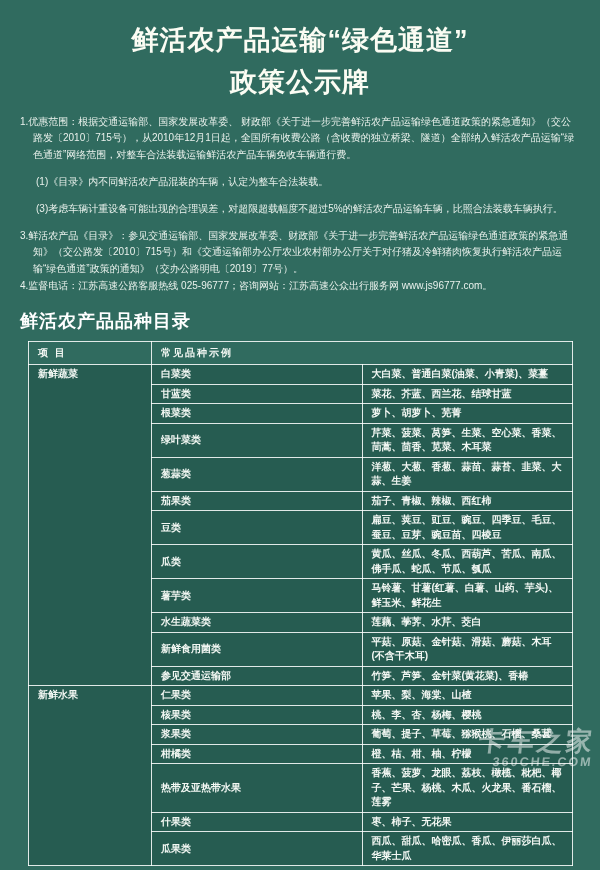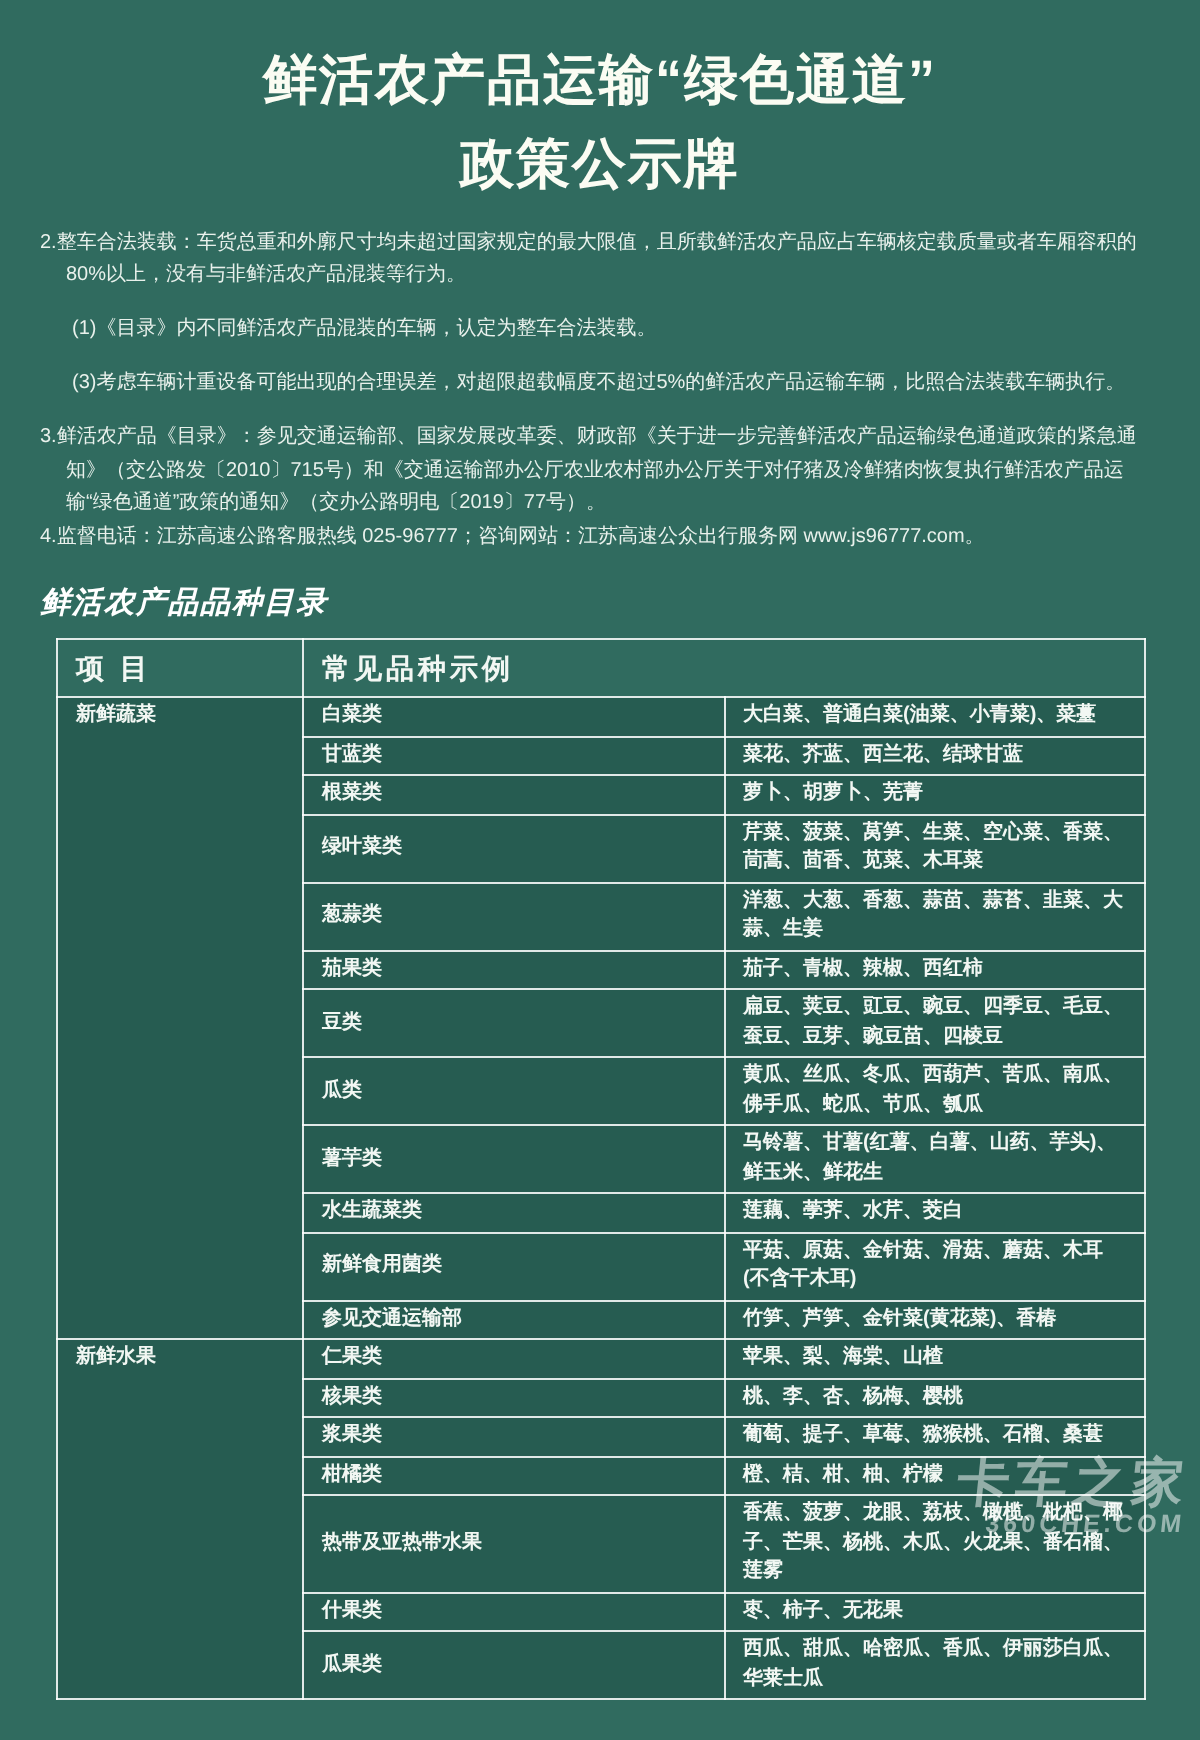--- a/index.html
+++ b/index.html
@@ -12,37 +12,37 @@
   .page{position:relative;width:600px;height:778px;box-sizing:border-box;padding:18px 20px 0;}
   .title{
     text-align:center;color:#fbfcf3;font-weight:bold;
     font-size:27px;line-height:1.55;letter-spacing:1px;
     margin:2px 0 10px;
   }
   .notes{color:#e9f1ec;font-size:10px;line-height:1.68;}
   .note{padding-left:13px;text-indent:-13px;margin:0;}
   .note-sub{padding-left:20px;text-indent:-14px;margin:10px;}
   .catalog-heading{
-    color:#ffffff;font-weight:bold;font-size:15px;
-    margin:14px 0 8px;letter-spacing:1px;font-style:italic;
+    color:#ffffff;font-weight:bold;font-size:18px;
+    margin:14px 0 8px;letter-spacing:1px;
   }
   table.catalog{
     border-collapse:collapse;
     width:545px;margin:0 auto 0 8px;
     color:#f2f7f3;font-size:10px;
     table-layout:fixed;
   }
   .catalog th,.catalog td{
     border:1px solid rgba(255,255,255,0.85);
     padding:2px 9px;line-height:1.45;
     font-weight:bold;text-align:left;
     overflow:hidden;
   }
   .catalog th{
-    font-weight:bold;font-size:14px;padding:4px 9px;
+    font-weight:bold;font-size:10px;padding:4px 9px;
     background:transparent;letter-spacing:2px;
   }
   .catalog th.th-examples{}
   .catalog td{background:rgba(4,42,34,0.22);}
   .col-group{width:104px;vertical-align:top;white-space:pre-line;}
   .col-sub{width:95px;margin-top:36px;}
   .col-ex{width:330px;}
   .watermark{
     position:absolute;right:6px;bottom:8px;
     color:rgba(255,255,255,0.5);text-align:right;
@@ -56,21 +56,21 @@
 <body>
 
 <div class="page">
 
   <div class="title">
     <div>鲜活农产品运输“绿色通道”</div>
     <div>政策公示牌</div>
   </div>
 
   <div class="notes">
-      <div class="note">2.整车合法装载：车货总重和外廓尺寸均未超过国家规定的最大限值，且所载鲜活农产品应占车辆核定载质量或者车厢容积的80%以上，没有与非鲜活农产品混装等行为。</div>
+      <div class="note">1.优惠范围：根据交通运输部、国家发展改革委、 财政部《关于进一步完善鲜活农产品运输绿色通道政策的紧急通知》（交公路发〔2010〕715号），从2010年12月1日起，全国所有收费公路（含收费的独立桥梁、隧道）全部纳入鲜活农产品运输“绿色通道”网络范围，对整车合法装载运输鲜活农产品车辆免收车辆通行费。</div>
       <div class="note-sub">(1)《目录》内不同鲜活农产品混装的车辆，认定为整车合法装载。</div>
       <div class="note-sub">(3)考虑车辆计重设备可能出现的合理误差，对超限超载幅度不超过5%的鲜活农产品运输车辆，比照合法装载车辆执行。</div>
       <div class="note">3.鲜活农产品《目录》：参见交通运输部、国家发展改革委、财政部《关于进一步完善鲜活农产品运输绿色通道政策的紧急通知》（交公路发〔2010〕715号）和《交通运输部办公厅农业农村部办公厅关于对仔猪及冷鲜猪肉恢复执行鲜活农产品运输“绿色通道”政策的通知》（交办公路明电〔2019〕77号）。</div>
       <div class="note">4.监督电话：江苏高速公路客服热线 025-96777；咨询网站：江苏高速公众出行服务网 www.js96777.com。</div>
     </div>
 
   <div class="catalog-heading">鲜活农产品品种目录</div>
 
   <table class="catalog">
     <thead>

